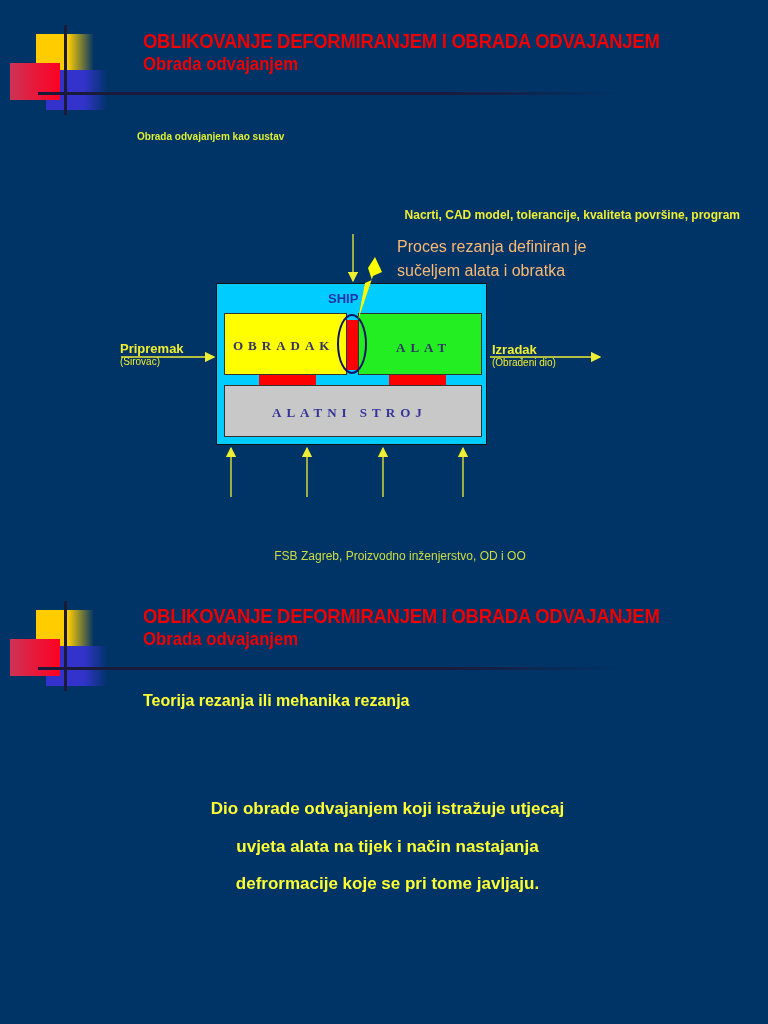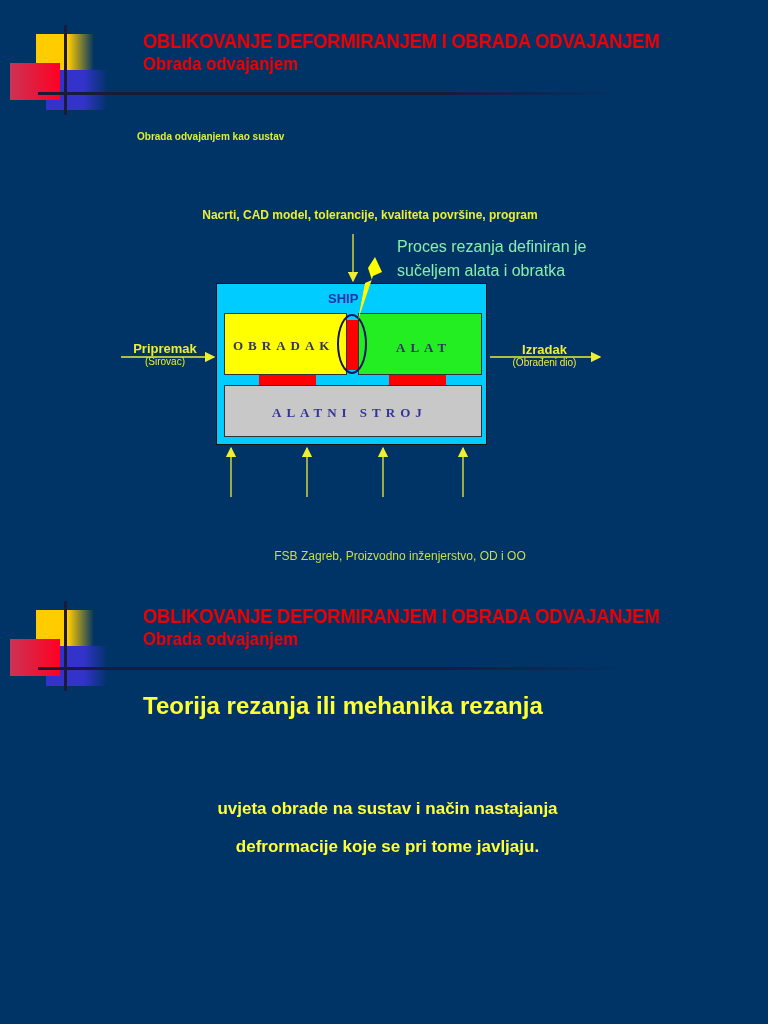--- a/index.html
+++ b/index.html
@@ -25,52 +25,52 @@
   .hline { position: absolute; left: 38px; width: 580px; height: 3px;
     background: linear-gradient(90deg, #1a1a3a 0%, #1a1a3a 70%, #003366 100%); }
 
   .title-main { position: absolute; left: 143px; color: #ee0000; font-size: 21px;
     font-weight: bold; letter-spacing: -0.3px; white-space: nowrap; transform: scaleX(0.88); transform-origin: left; }
   .title-sub { position: absolute; left: 143px; color: #ee0000; font-size: 19px;
     font-weight: bold; white-space: nowrap; transform: scaleX(0.88); transform-origin: left; }
 
   .small-caption { position: absolute; left: 137px; top: 131px; color: #ddee33; font-size: 10px; font-weight: bold; }
 
-  .inputs-label { position: absolute; left: 0; width: 740px; text-align: center; top: 208px;
+  .inputs-label { position: absolute; left: 0; width: 740px; text-align: right; top: 208px;
     color: #eeee33; font-size: 12px; font-weight: bold; }
 
-  .note { position: absolute; left: 397px; top: 235px; color: #86efac; font-size: 16px; line-height: 24px; }
+  .note { position: absolute; left: 397px; top: 235px; color: #fdba74; font-size: 16px; line-height: 24px; }
   .note .line2 { font-weight: normal; }
 
   
   .outer-box { position: absolute; left: 216px; top: 283px; width: 271px; height: 162px;
     background: #00ccff; border: 1px solid #111; box-sizing: border-box; }
   .ship-label { position: absolute; left: 328px; top: 291px; color: #2233aa; font-size: 13px; font-weight: bold; }
   .workpiece { position: absolute; left: 224px; top: 313px; width: 123px; height: 62px;
     background: #ffff00; border: 1px solid #333; box-sizing: border-box; }
   .tool { position: absolute; left: 358px; top: 313px; width: 124px; height: 62px;
     background: #22ee22; border: 1px solid #333; box-sizing: border-box; }
   .chip { position: absolute; left: 347px; top: 320px; width: 11px; height: 50px; background: #ff0000; }
   .chip-ellipse { position: absolute; left: 337px; top: 314px; width: 30px; height: 60px;
     border: 2px solid #111166; border-radius: 50%; box-sizing: border-box; }
   .block-label { position: absolute; font-size: 13px; font-weight: bold; color: #333366; letter-spacing: 5px; font-family: Liberation Serif, serif; }
   .pad { position: absolute; top: 375px; width: 57px; height: 10px; background: #ff0000; }
   .machine { position: absolute; left: 224px; top: 385px; width: 258px; height: 52px;
     background: #c8c8c8; border: 1px solid #333; box-sizing: border-box; }
 
-  .side-label { position: absolute; text-align: center; color: #eeee33; font-size: 12px; }
+  .side-label { position: absolute; text-align: left; color: #eeee33; font-size: 12px; }
   .side-label .top { font-weight: bold; font-size: 13px; }
   .side-label .bot { font-size: 10px; }
 
   svg.overlay { position: absolute; left: 0; top: 0; }
 
   .footer { position: absolute; left: 0; width: 800px; text-align: center; top: 549px;
     color: #ccdd44; font-size: 12px; }
 
-  .s2-heading { position: absolute; left: 143px; top: 112px; color: #ffff33; font-size: 24px; font-weight: bold; }
+  .s2-heading { position: absolute; left: 143px; top: 112px; color: #ffff33; font-size: 16px; font-weight: bold; }
   .s2-body { position: absolute; left: 155px; top: 210px; width: 465px; text-align: center;
     color: #ffff33; font-size: 17px; font-weight: bold; line-height: 37.5px; }
   .s2-body div { white-space: nowrap; }
 </style>
 </head>
 <body>
 
 <div class="slide slide1">
   <div class="logo">
     <div class="yellow"></div>
@@ -149,16 +149,17 @@
     <div class="red"></div>
     <div class="vline"></div>
   </div>
   <div class="hline" style="top:87px"></div>
   <div class="title-main" style="top:24px">OBLIKOVANJE DEFORMIRANJEM I OBRADA ODVAJANJEM</div>
   <div class="title-sub" style="top:48px">Obrada odvajanjem</div>
 
   <div class="s2-heading">Teorija rezanja ili mehanika rezanja</div>
 
   <div class="s2-body">
-    <div>uvjeta obrade na sustav i način nastajanja</div>
+    <div>Dio obrade odvajanjem koji istražuje utjecaj</div>
+    <div>uvjeta alata na tijek i način nastajanja</div>
     <div>defrormacije koje se pri tome javljaju.</div>
   </div>
 </div>
 
 </body></html>

